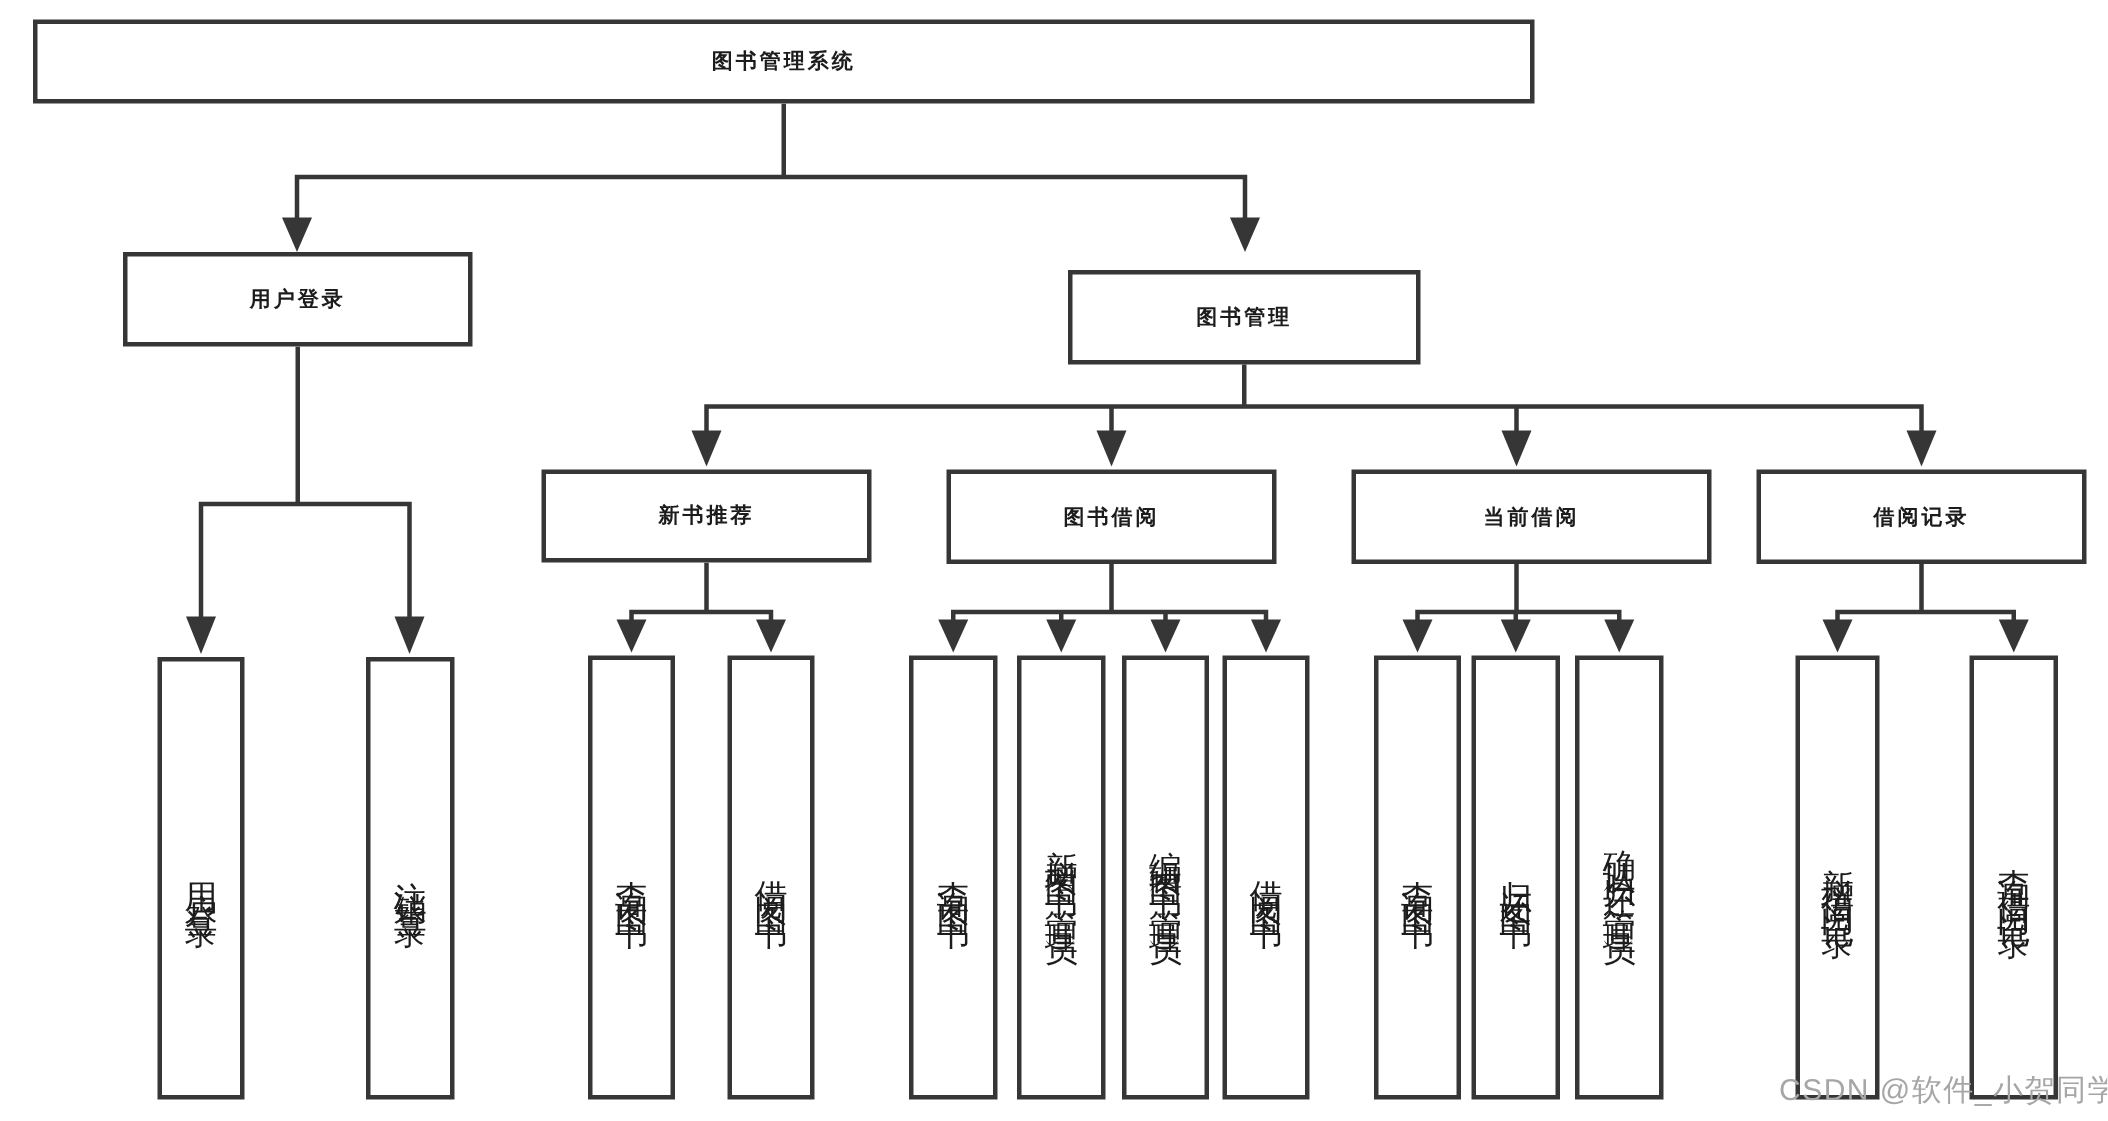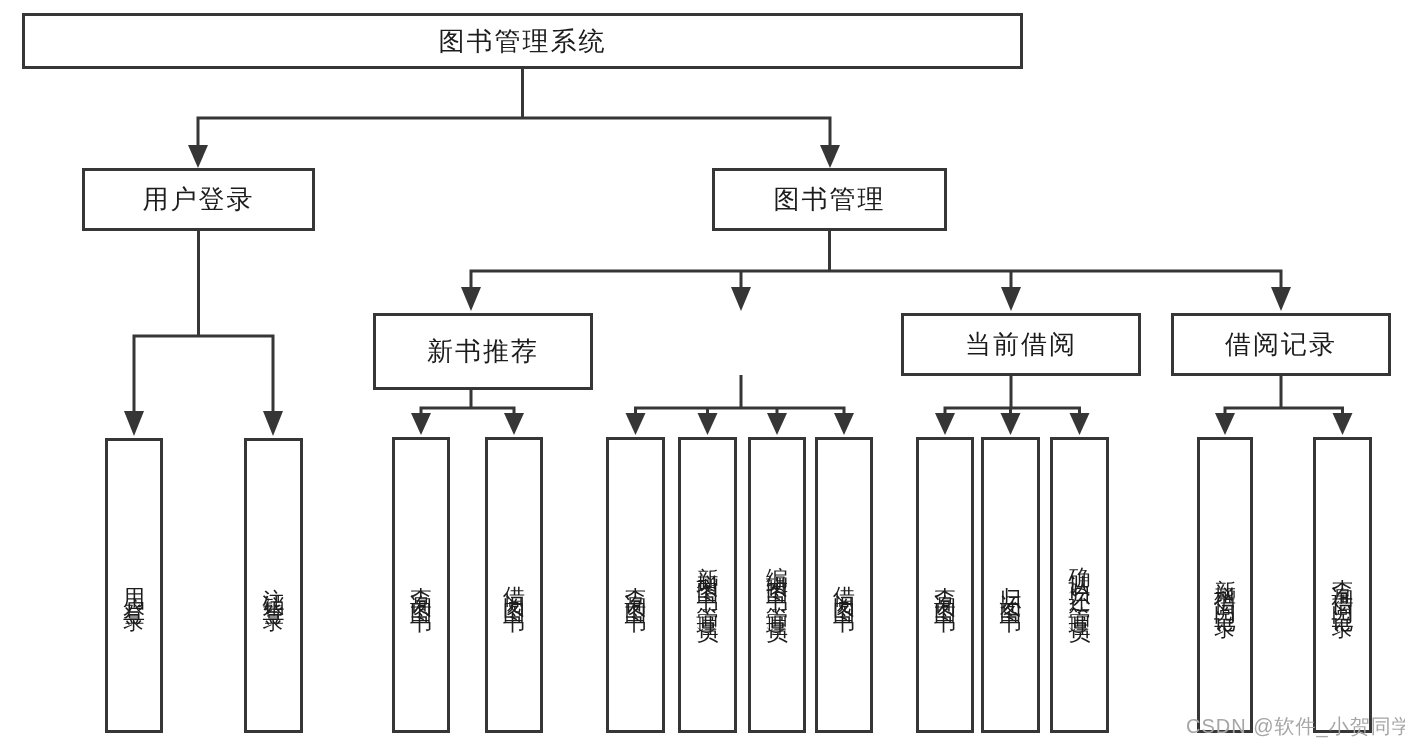--- a/index.html
+++ b/index.html
@@ -26,23 +26,24 @@
     box-sizing: border-box;
     background: #ffffff;
     border: 3px solid #363636;
     display: flex;
     align-items: center;
     justify-content: center;
     z-index: 2;
     color: #1c1c1c;
   }
   .box .h-label {
-    font-size: 26px;
+    font-size: 14px;
     letter-spacing: 2px;
     white-space: nowrap;
+    font-weight: bold;
   }
   .box .v-label {
     writing-mode: vertical-rl;
     text-orientation: mixed;
     font-size: 22px;
     letter-spacing: 8px;
     line-height: 1;
     white-space: nowrap;
   }
   .watermark {
@@ -97,26 +98,29 @@
     <polygon stroke="none" points="1332.5,413 1352.5,413 1342.5,435"></polygon>
   </svg>
 
   <div class="box" style="left:22px; top:13px; width:1001px; height:56px;">
     <span class="h-label">图书管理系统</span>
   </div>
 
   <div class="box" style="left:82px; top:168px; width:233px; height:63px;">
     <span class="h-label">用户登录</span>
   </div>
-  <div class="box" style="left:712px; top:168px; width:235px; height:63px;">
+  <div class="box" style="left:712px; top:180px; width:235px; height:63px;">
     <span class="h-label">图书管理</span>
   </div>
 
-  <div class="box" style="left:361px; top:313px; width:220px; height:77px;margin-left:12px;">
+  <div class="box" style="left:361px; top:313px; width:220px; height:62px;">
     <span class="h-label">新书推荐</span>
+  </div>
+  <div class="box" style="left:631px; top:313px; width:220px; height:63px;">
+    <span class="h-label">图书借阅</span>
   </div>
   <div class="box" style="left:901px; top:313px; width:240px; height:63px;">
     <span class="h-label">当前借阅</span>
   </div>
   <div class="box" style="left:1171px; top:313px; width:220px; height:63px;">
     <span class="h-label">借阅记录</span>
   </div>
 
   <div class="box" style="left:105px; top:438px; width:58px; height:295px;">
     <span class="v-label">用户登录</span>

